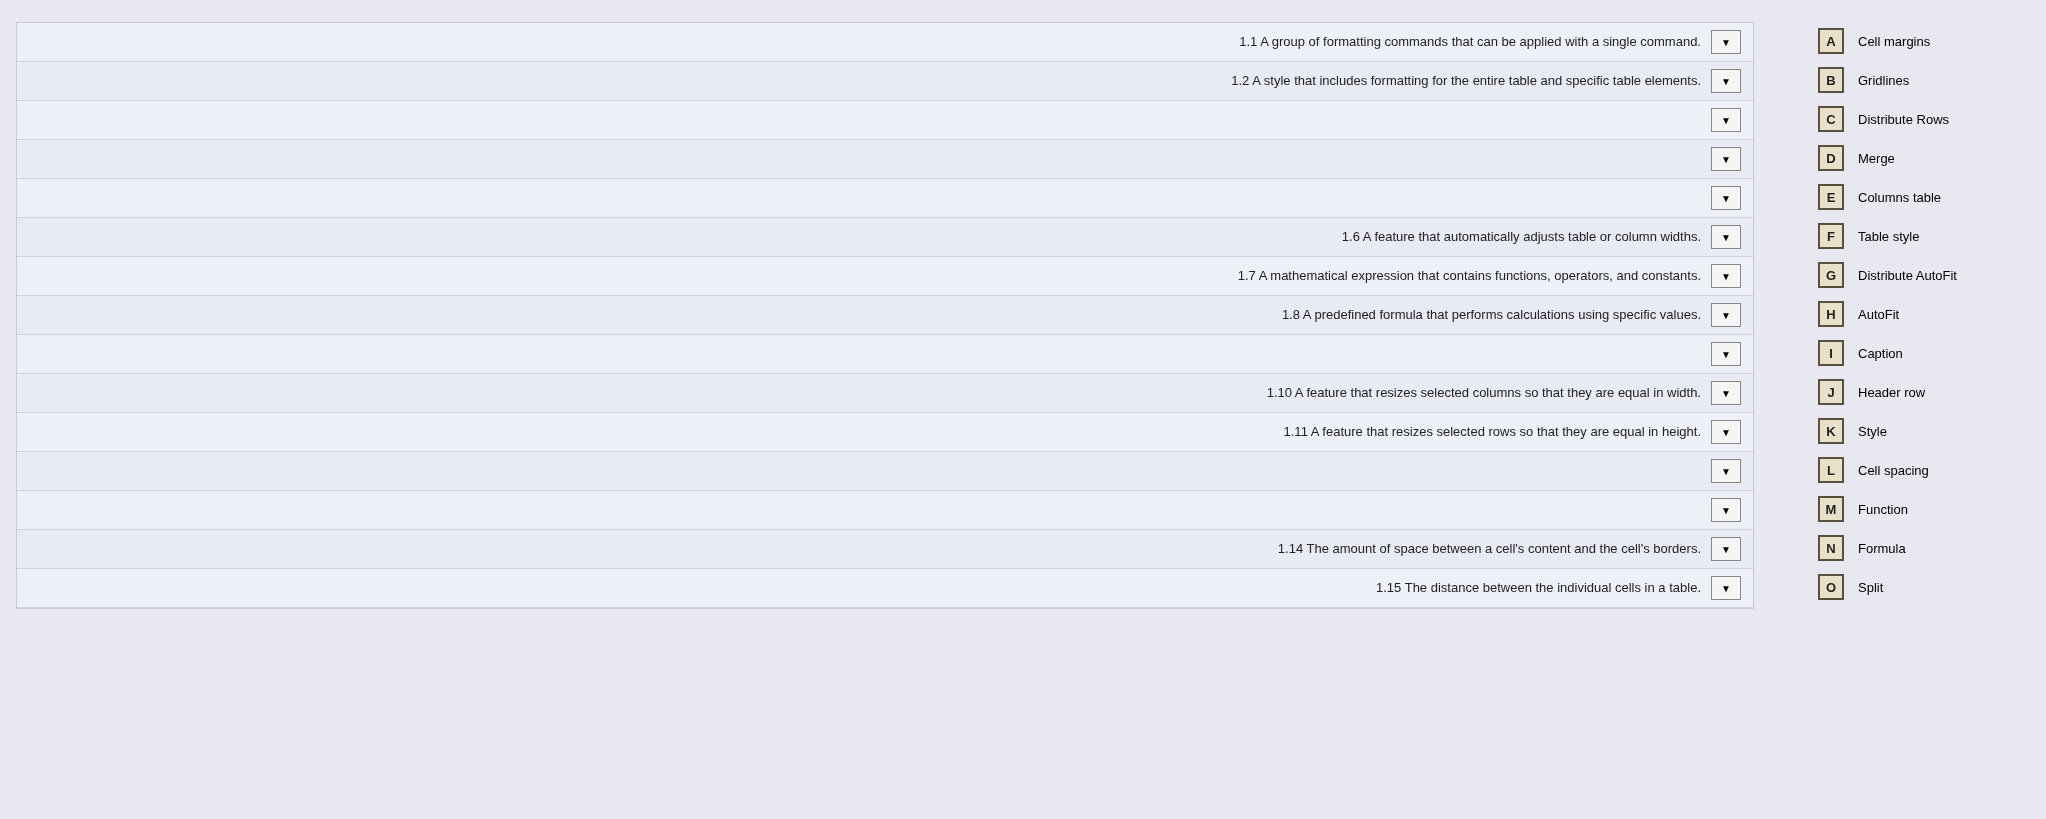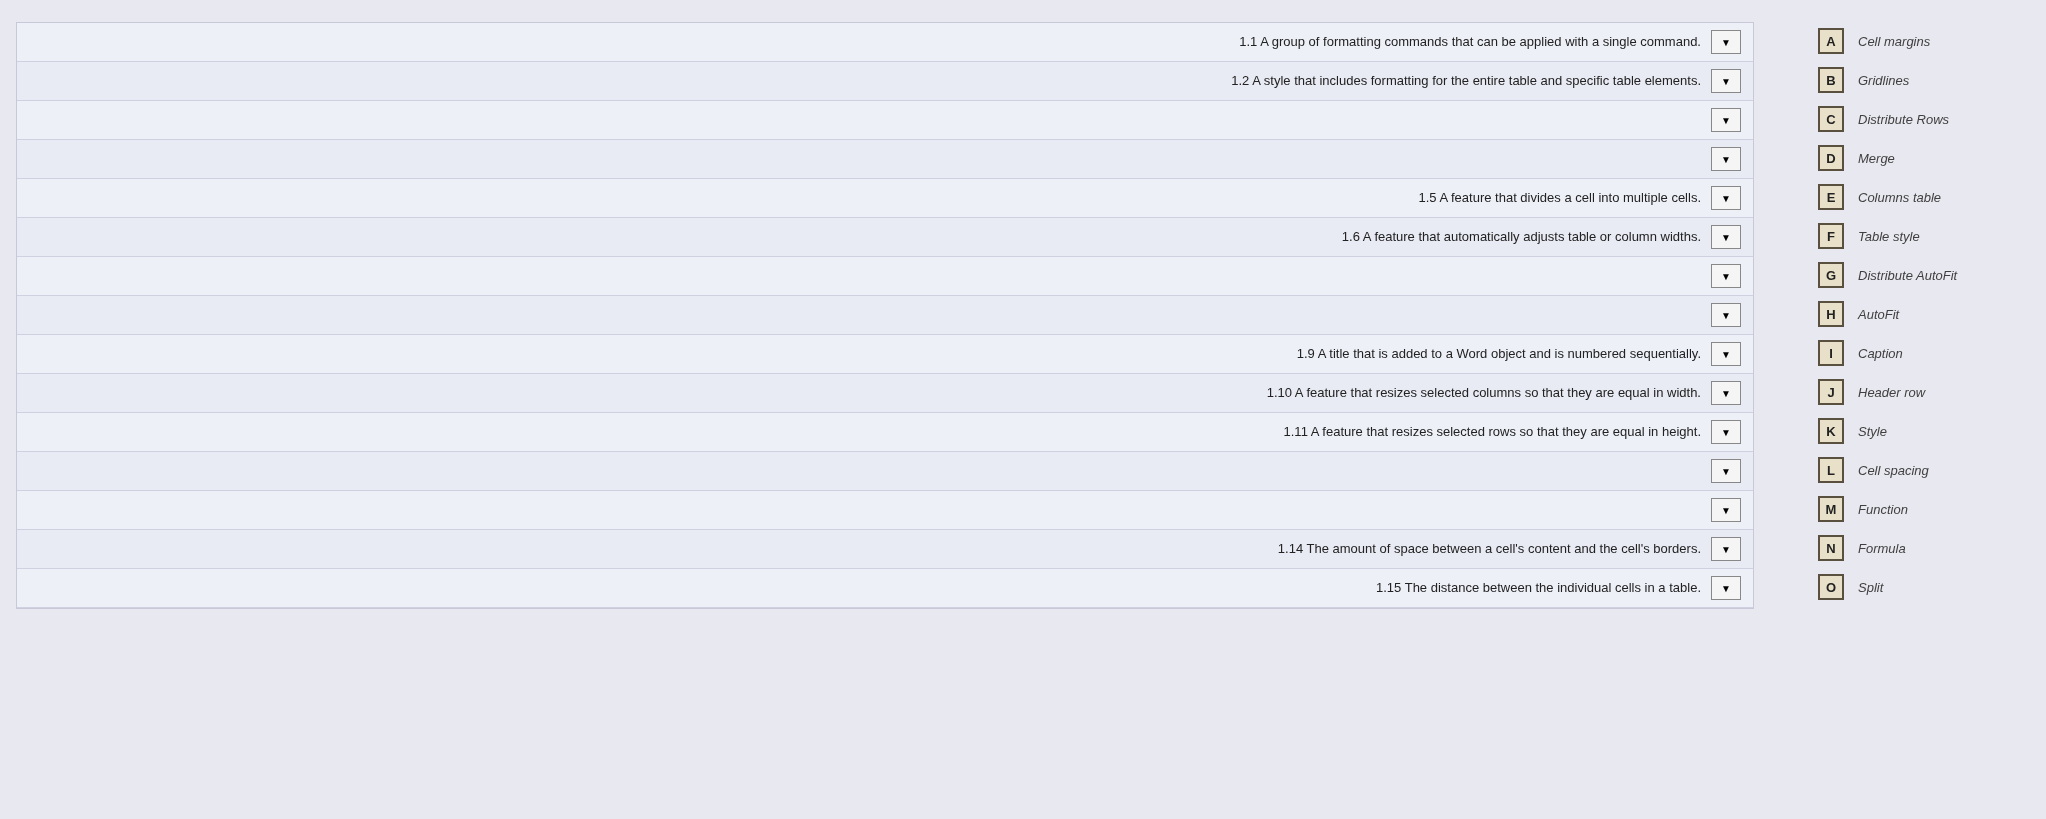--- a/index.html
+++ b/index.html
@@ -84,22 +84,21 @@
       align-items: center;
       justify-content: center;
       font-weight: bold;
       font-size: 13px;
       background: #e8e0c8;
       flex-shrink: 0;
       margin-right: 14px;
     }
     .answer-text {
       font-size: 13px;
-      color: #404040;
-      font-style: italic;
+      color: #000000;
     }
   </style>
 </head>
 <body>
 
 <h2></h2>
 <p class="instructions"></p>
 
 <div class="main-layout">
   <div class="questions-panel" id="questions-container">
@@ -111,35 +110,35 @@
         <span class="question-text">1.2 A style that includes formatting for the entire table and specific table elements.</span>
         <button class="dropdown-btn">▼</button>
       </div>
       <div class="question-row">
         <button class="dropdown-btn">▼</button>
       </div>
       <div class="question-row">
         <button class="dropdown-btn">▼</button>
       </div>
       <div class="question-row">
-        <span class="question-text">1.5 A feature that divides a cell into multiple cells.</span>
         <button class="dropdown-btn">▼</button>
       </div>
       <div class="question-row">
         <span class="question-text">1.6 A feature that automatically adjusts table or column widths.</span>
         <button class="dropdown-btn">▼</button>
       </div>
       <div class="question-row">
-        <button class="dropdown-btn">▼</button>
-      </div>
-      <div class="question-row">
-        <button class="dropdown-btn">▼</button>
-      </div>
-      <div class="question-row">
-        <span class="question-text">1.9 A title that is added to a Word object and is numbered sequentially.</span>
+        <span class="question-text">1.7 A mathematical expression that contains functions, operators, and constants.</span>
+        <button class="dropdown-btn">▼</button>
+      </div>
+      <div class="question-row">
+        <span class="question-text">1.8 A predefined formula that performs calculations using specific values.</span>
+        <button class="dropdown-btn">▼</button>
+      </div>
+      <div class="question-row">
         <button class="dropdown-btn">▼</button>
       </div>
       <div class="question-row">
         <span class="question-text">1.10 A feature that resizes selected columns so that they are equal in width.</span>
         <button class="dropdown-btn">▼</button>
       </div>
       <div class="question-row">
         <span class="question-text">1.11 A feature that resizes selected rows so that they are equal in height.</span>
         <button class="dropdown-btn">▼</button>
       </div>

